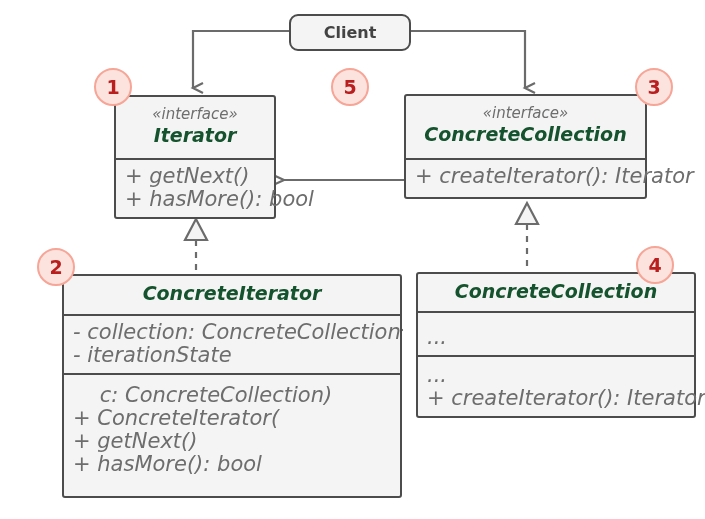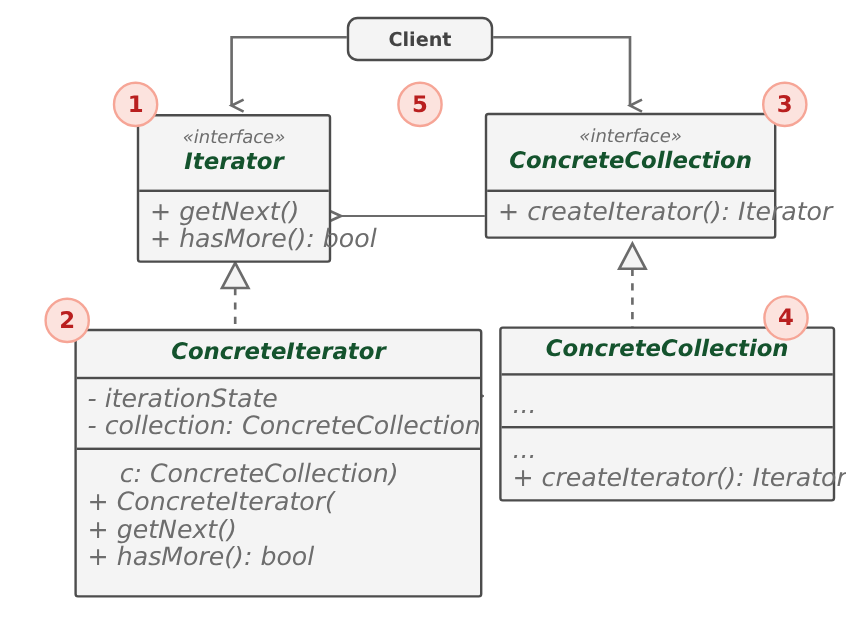--- a/index.html
+++ b/index.html
@@ -169,22 +169,22 @@
     <div class="compartment">
       <div class="member">+ createIterator(): Iterator</div>
     </div>
   </div>
 
   <div class="uml-box" style="left:62px; top:274px; width:340px; height:224px;">
     <div class="compartment comp-head" style="height:38px; padding-top:6px;">
       <div class="classname">ConcreteIterator</div>
     </div>
     <div class="compartment" style="height:59px;">
+      <div class="member">- collection: ConcreteCollection</div>
       <div class="member">- iterationState</div>
-      <div class="member">- collection: ConcreteCollection</div>
     </div>
     <div class="compartment" style="padding-top:9px;">
       <div class="member">    c: ConcreteCollection)</div>
       <div class="member">+ ConcreteIterator(</div>
       <div class="member">+ getNext()</div>
       <div class="member">+ hasMore(): bool</div>
     </div>
   </div>
 
   <div class="uml-box" style="left:416px; top:272px; width:280px; height:146px;">

